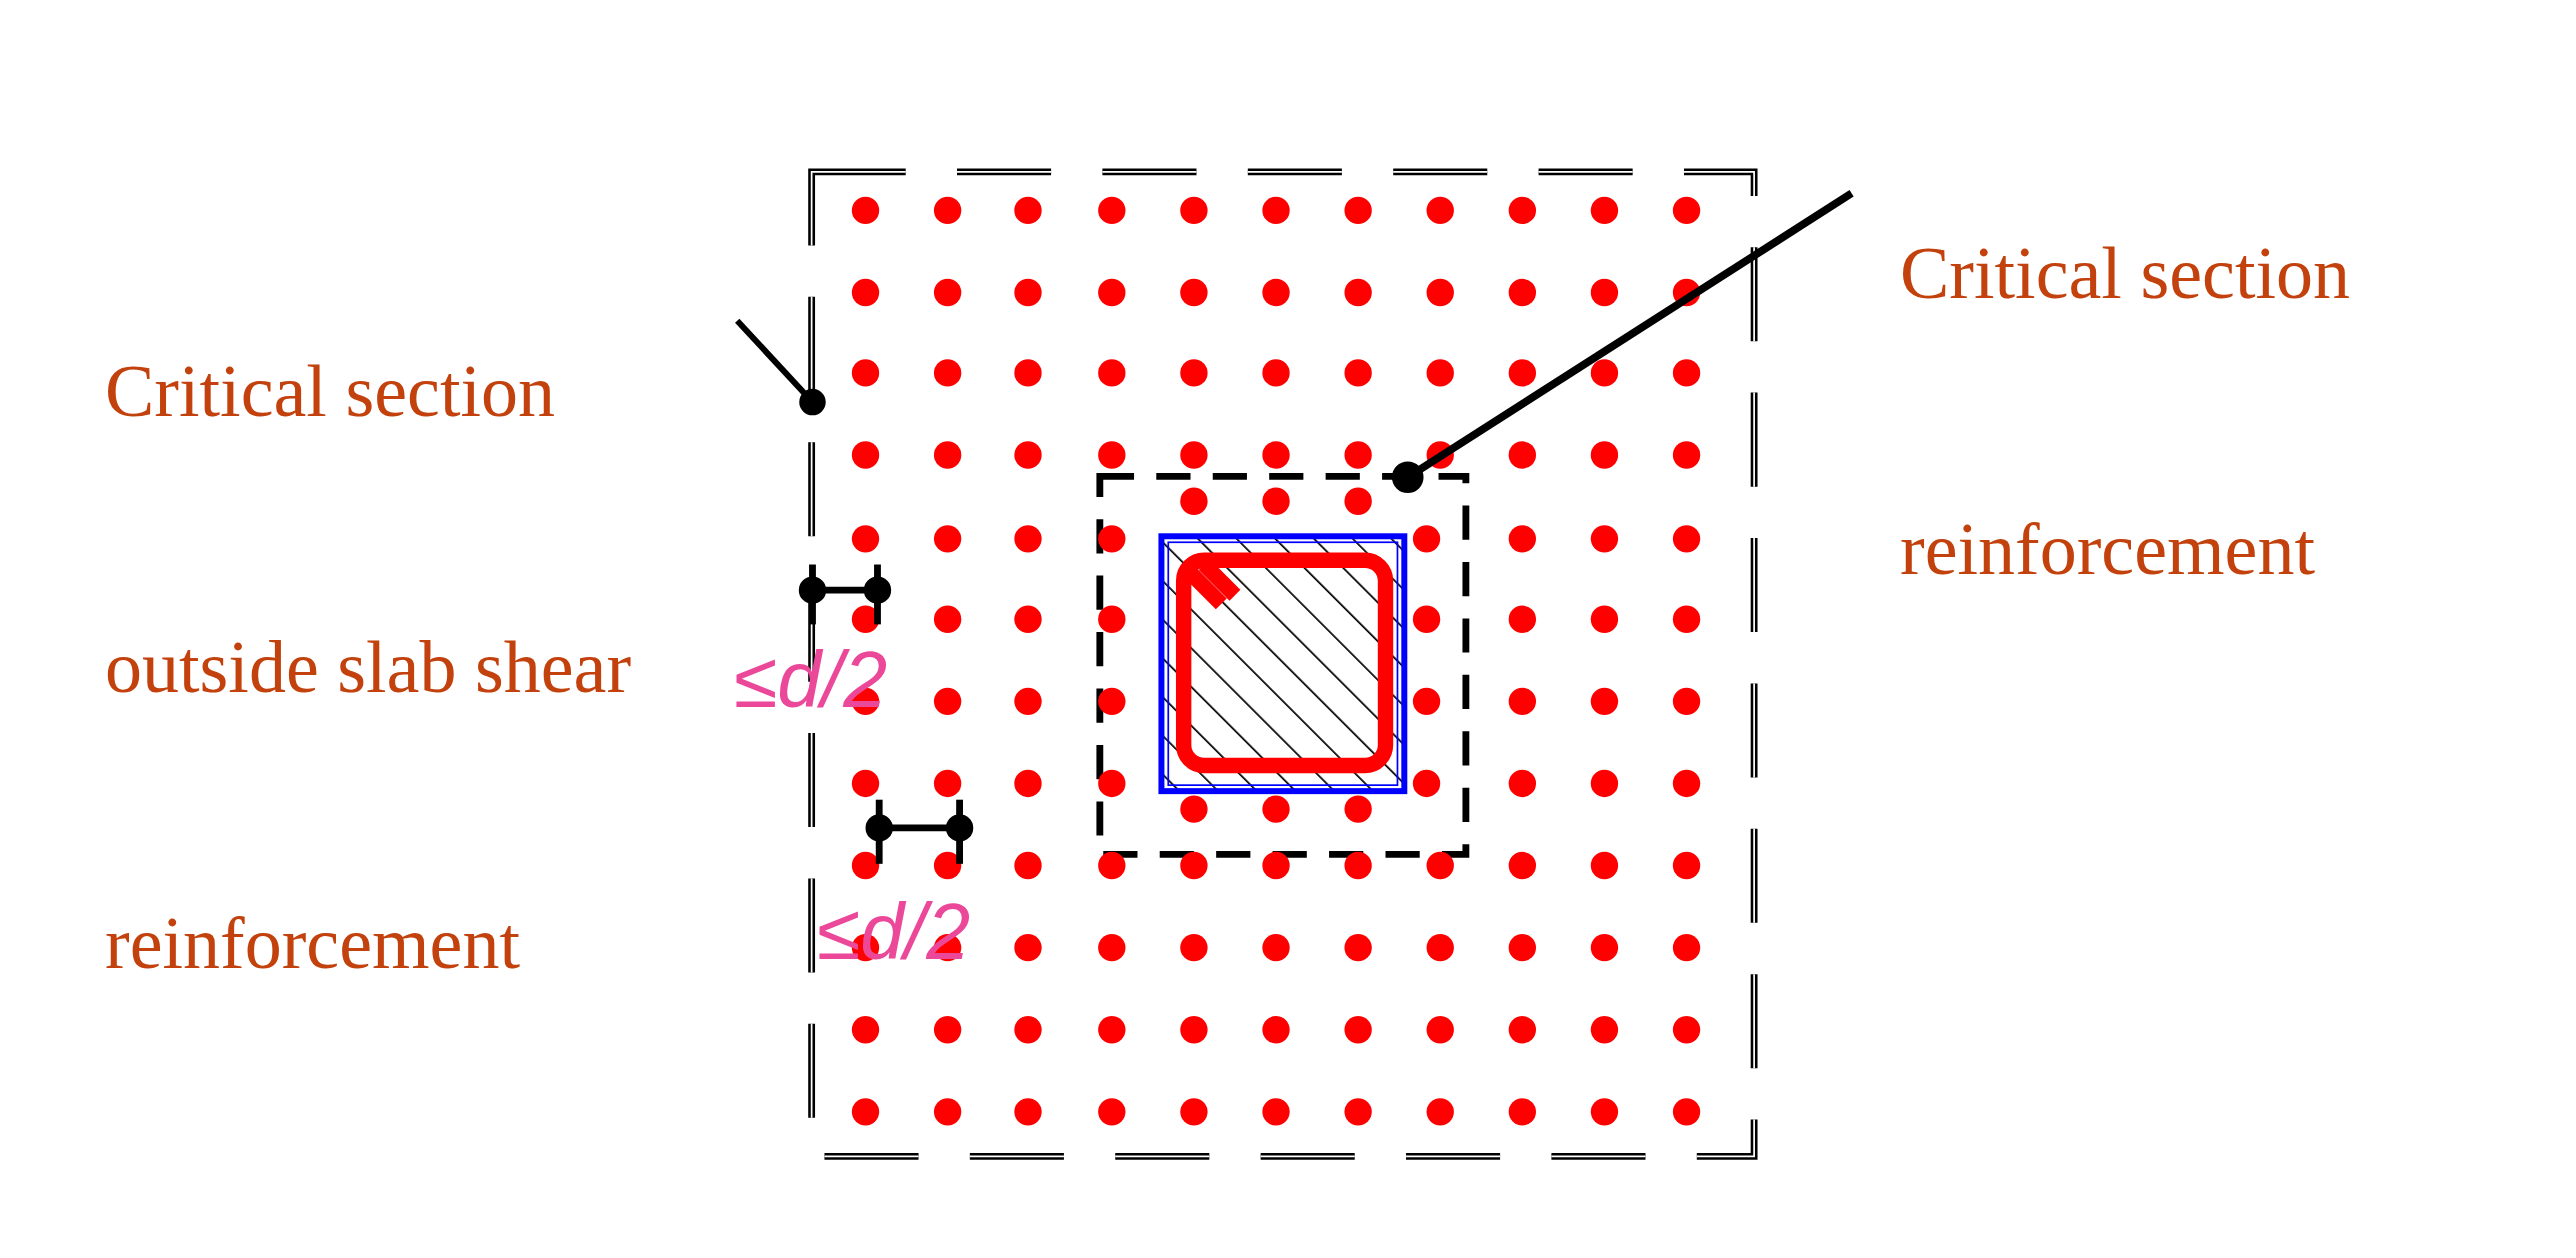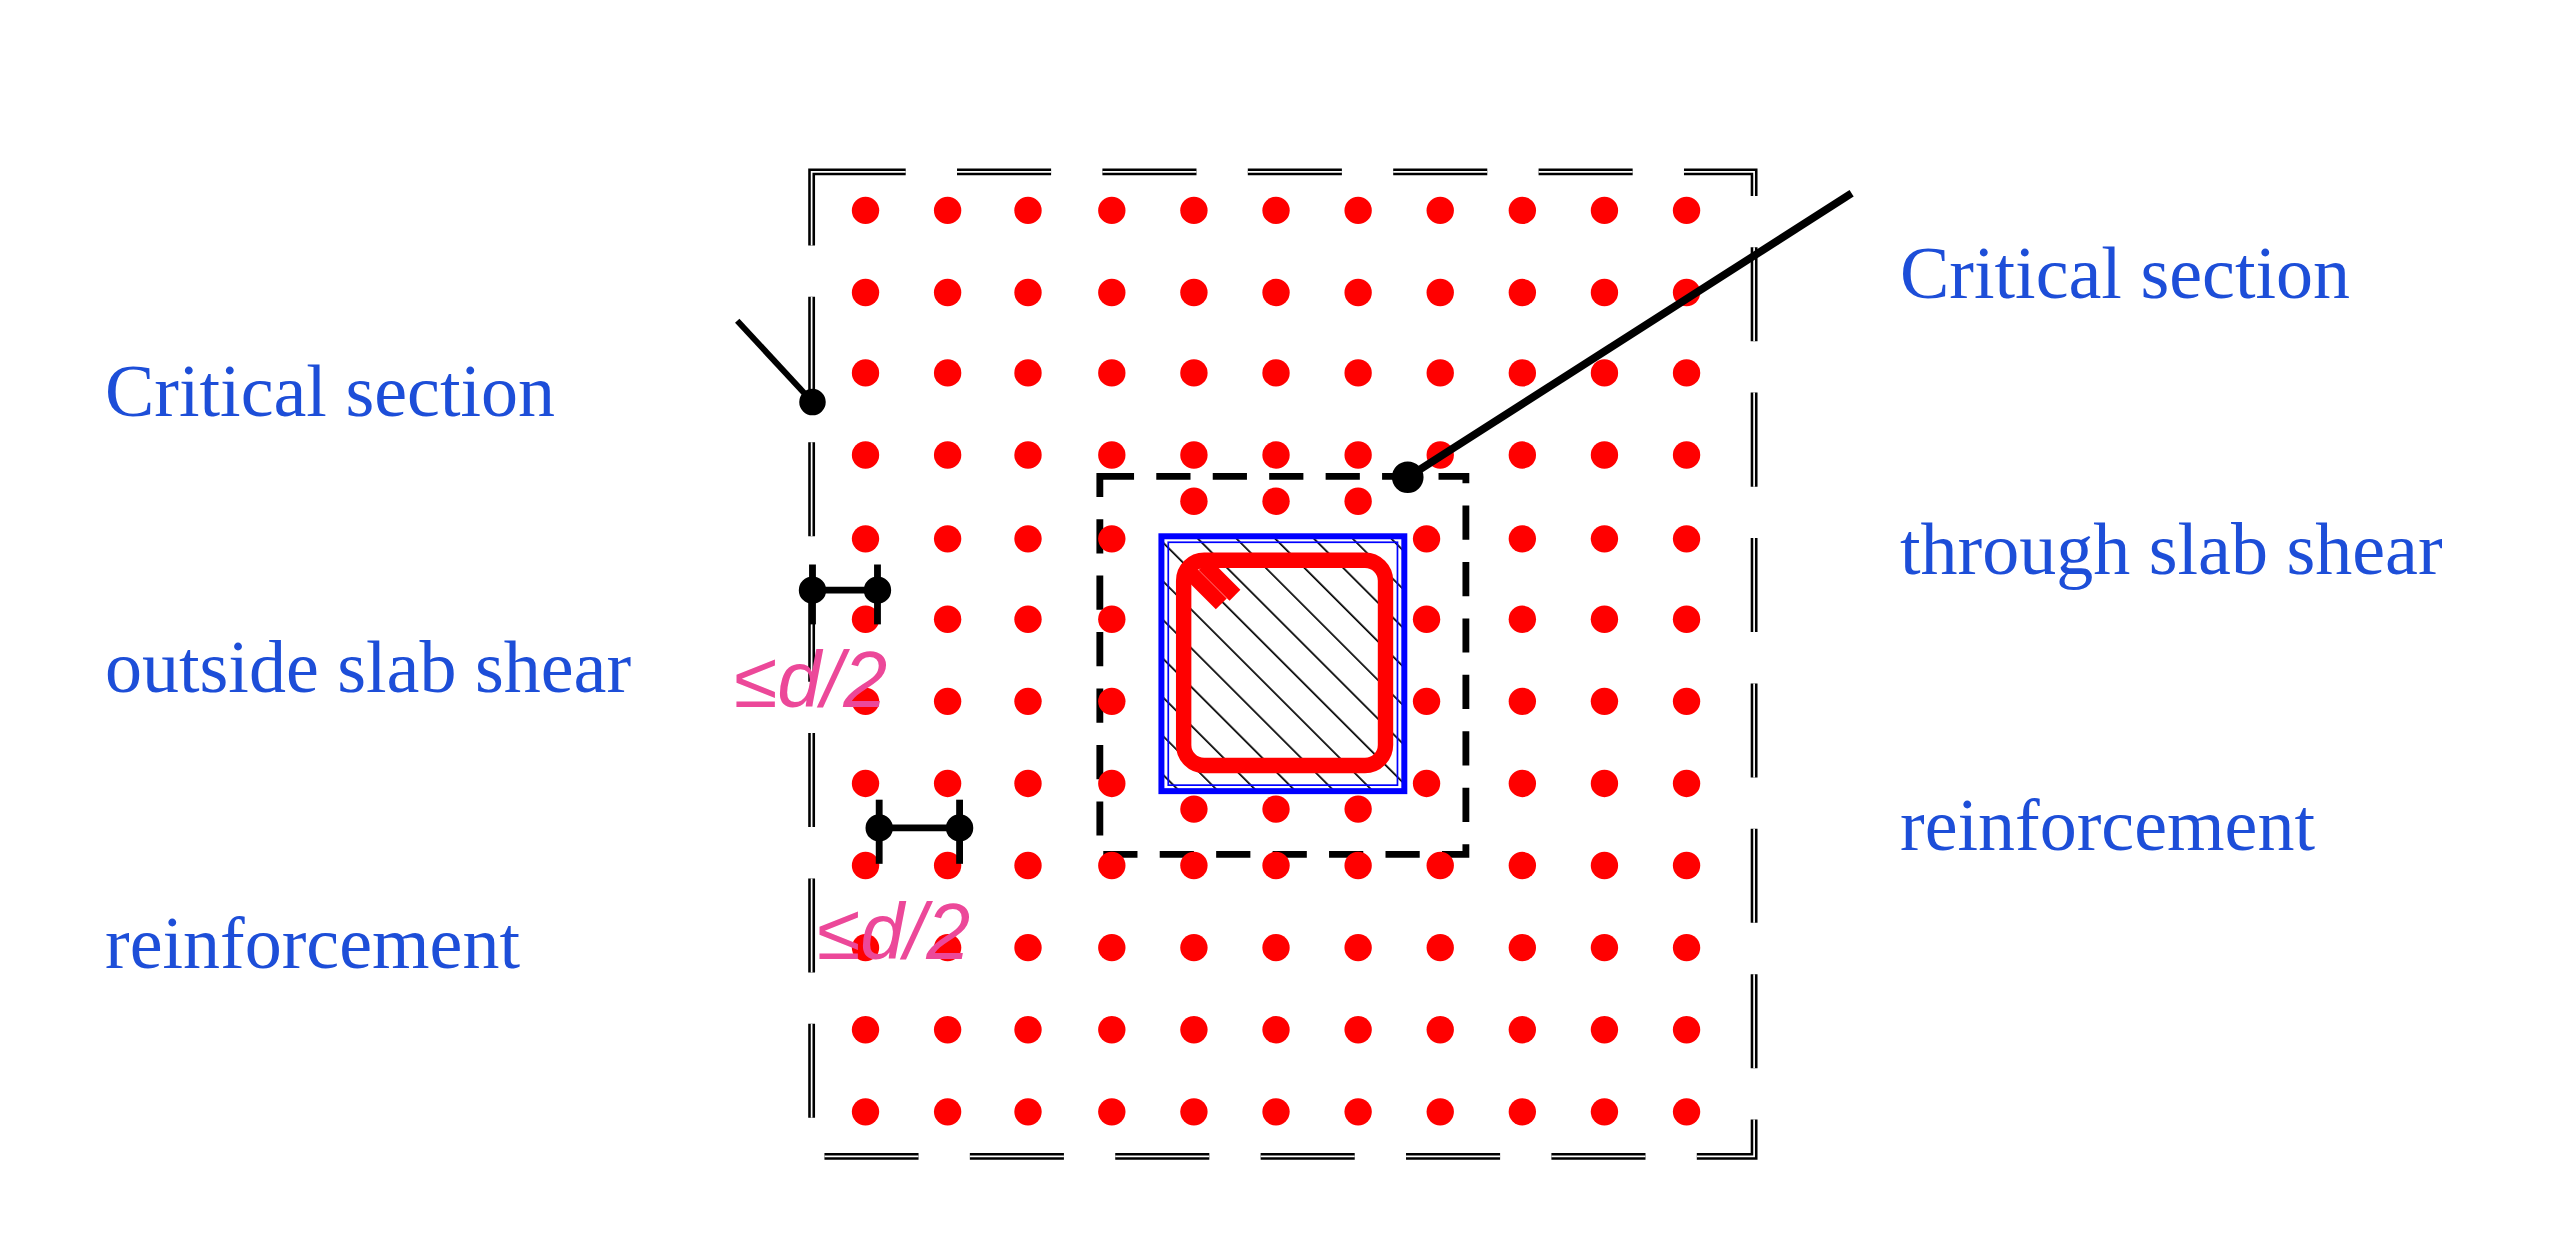--- a/index.html
+++ b/index.html
@@ -1,17 +1,17 @@
 <!DOCTYPE html>
 <html style="font-size:13.7px"><head>
 <meta charset="utf-8">
 <style>
   html,body{margin:0;padding:0;background:#ffffff;}
   body{width:2576px;height:1259px;position:relative;overflow:hidden;}
-  .label{position:absolute;font-family:"Liberation Serif","DejaVu Serif",serif;font-size:74px;line-height:92px;color:#1d4ed8;white-space:pre;}
+  .label{position:absolute;font-family:"Liberation Serif","DejaVu Serif",serif;font-size:74px;line-height:92px;color:#c2410c;white-space:pre;}
   .dim{position:absolute;font-family:"Liberation Sans","DejaVu Sans",sans-serif;font-style:italic;font-size:79px;line-height:86px;color:#ec4899;white-space:pre;}
   svg{position:absolute;left:0;top:0;}
 </style>
 </head>
 <body>
 
 <svg width="2576" height="1259" viewBox="0 0 3012 1472">
 
   <g fill="none" stroke="#000" stroke-width="8">
     <rect x="949" y="201" width="1102" height="1151" stroke-dasharray="110 60" stroke-dashoffset="0"></rect>
@@ -194,19 +194,18 @@
 </svg>
 
 <div class="label" style="left:105px;top:161px;">
   <div>Critical section</div>
   <div>outside slab shear</div>
   <div>reinforcement</div>
 </div>
 
 <div class="label" style="left:1900px;top:43px;">
   <div>Critical section</div>
-  <div>through slab shear</div>
   <div>reinforcement</div>
 </div>
 
 <div class="dim" style="left:734px;top:637px;">≤d/2</div>
 <div class="dim" style="left:817px;top:889px;">≤d/2</div>
 
 
 </body></html>

